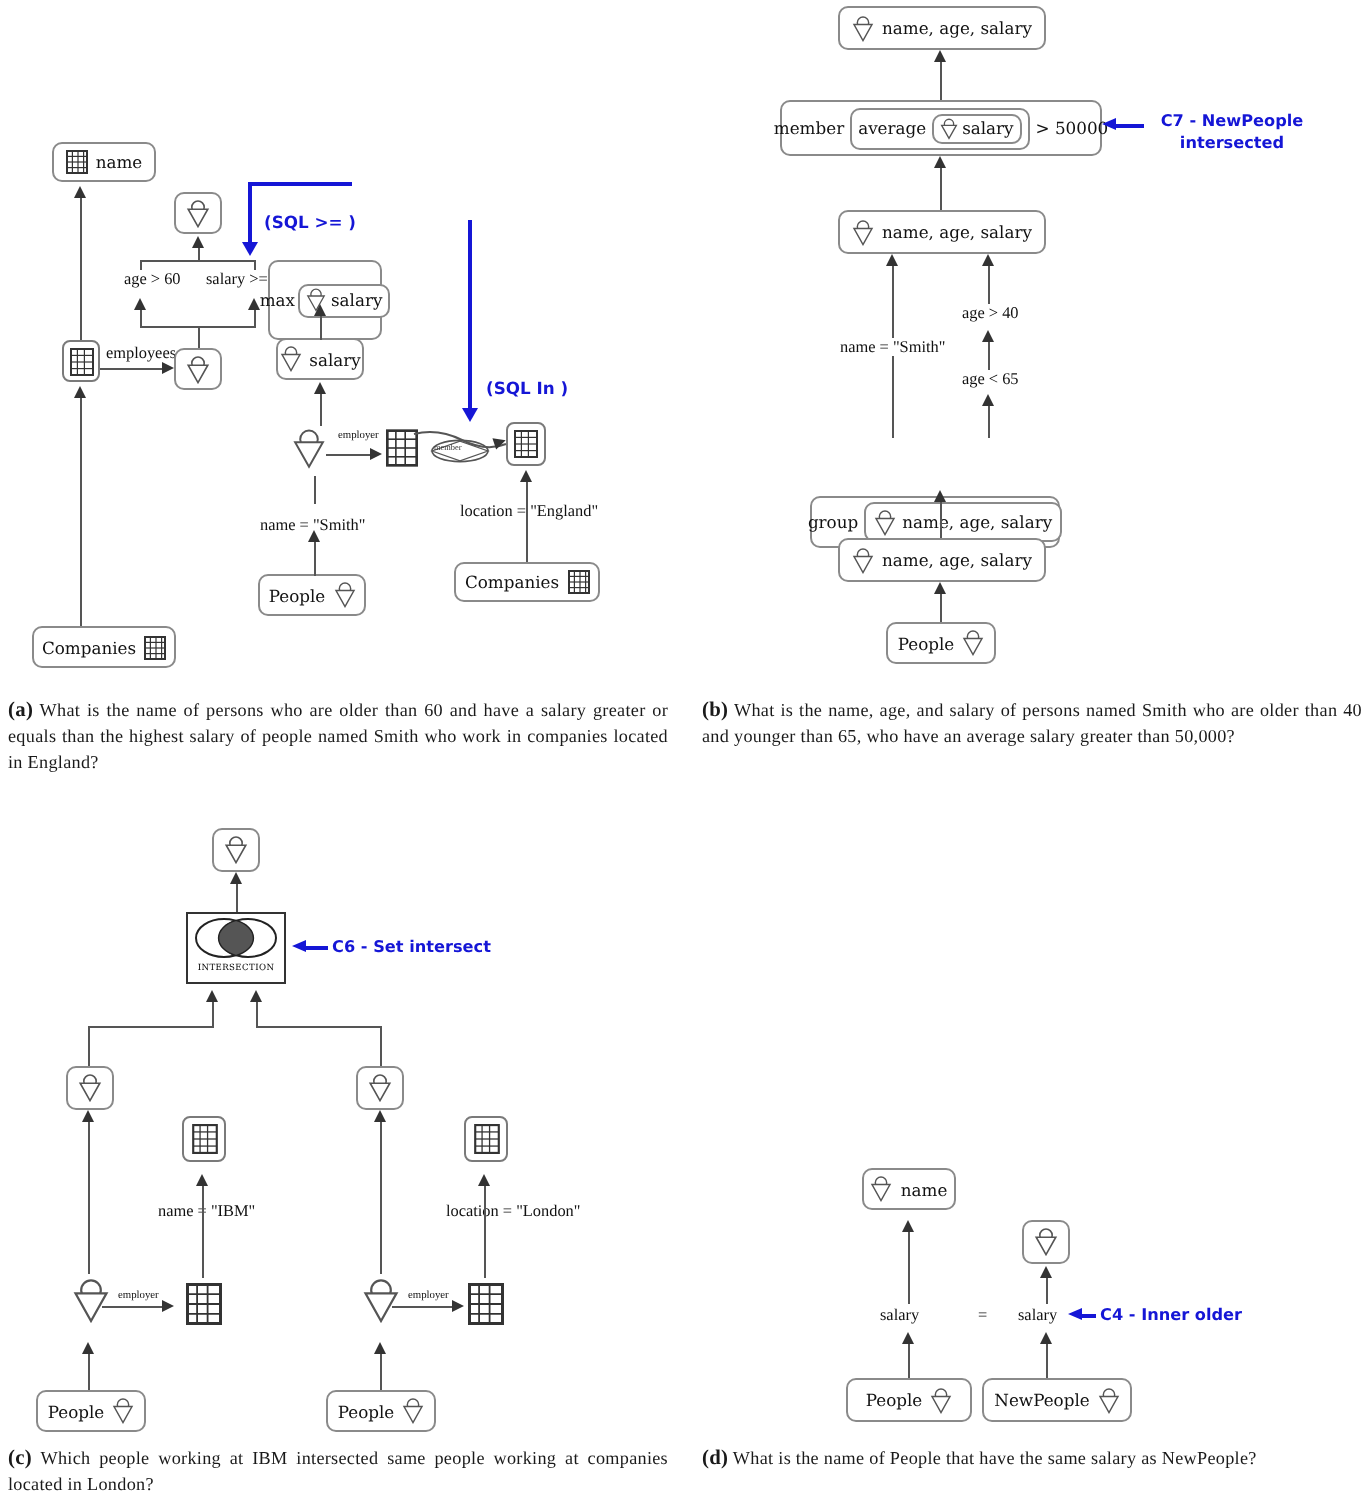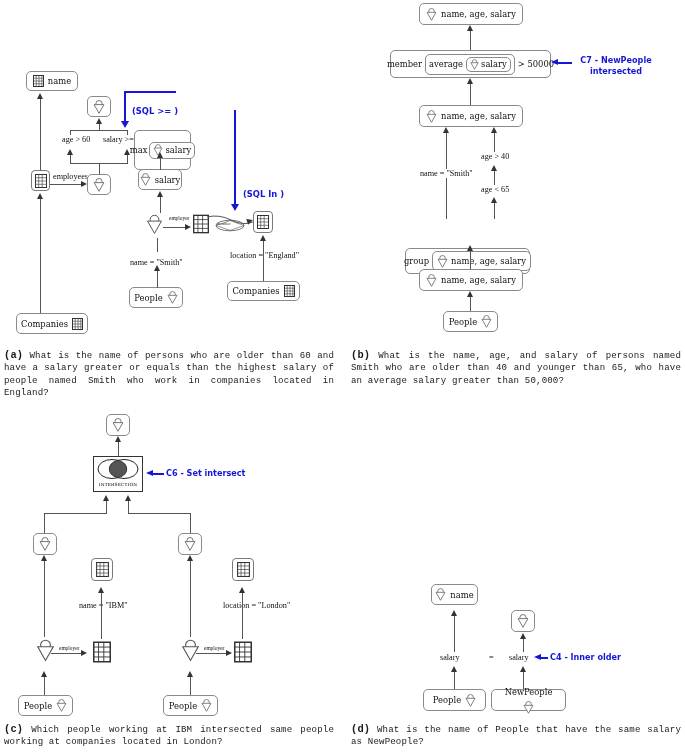--- a/index.html
+++ b/index.html
@@ -6,21 +6,21 @@
   html,body{margin:0;padding:0;background:#ffffff;}
   body{
     width:685px;height:754px;position:relative;overflow:hidden;
     font-family:"DejaVu Sans", sans-serif;
     color:#000;
   }
   .panel{position:absolute;}
   
   .caption{
     position:absolute;
-    font-family:Liberation Mono, monospace;
+    font-family:Liberation Serif, serif;
     font-size:9.1px;
     line-height:12.3px;
     text-align:justify;
     color:#1a1a1a;
     letter-spacing:.15px;
   }
   .caption .lbl{font-weight:bold;font-size:10.4px;}
 
   
   .node{
@@ -637,21 +637,21 @@
   <div class="node" style="left:80px;top:129px;width:63px;height:22px;">
     <span>People</span>
     <span class="ico">
       <svg width="11" height="13" viewBox="0 0 12 14">
           <circle cx="6" cy="3.6" r="3.1" fill="#fff" stroke="#555" stroke-width=".8"></circle>
           <path d="M1.1 4.6 L10.9 4.6 L6 13.3 Z" fill="#fff" stroke="#555" stroke-width=".8"></path>
         </svg>
     </span>
   </div>
 
-  <div class="node" style="left:148px;top:129px;width:75px;height:22px;flex-direction:column;">
+  <div class="node" style="left:148px;top:129px;width:75px;height:22px;">
     <span>NewPeople</span>
     <span class="ico">
       <svg width="11" height="13" viewBox="0 0 12 14">
           <circle cx="6" cy="3.6" r="3.1" fill="#fff" stroke="#555" stroke-width=".8"></circle>
           <path d="M1.1 4.6 L10.9 4.6 L6 13.3 Z" fill="#fff" stroke="#555" stroke-width=".8"></path>
         </svg>
     </span>
   </div>
 
   <div class="ln v" style="left:111px;top:56px;height:36px;"></div>

